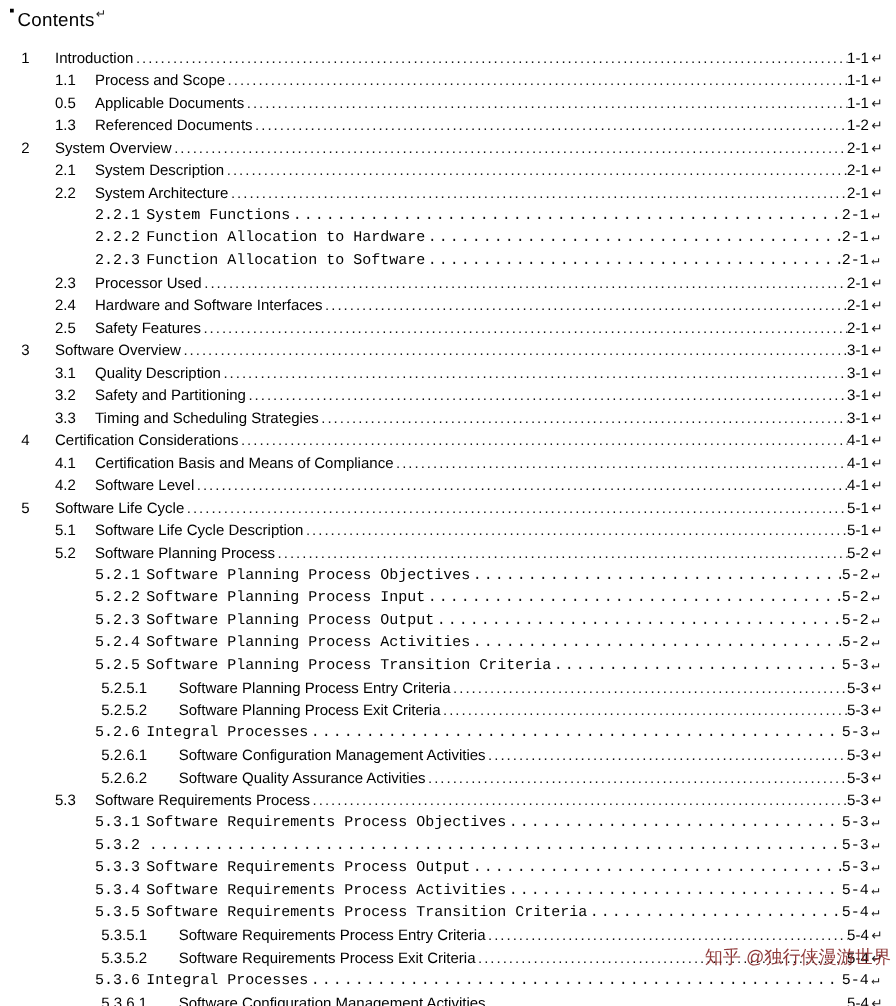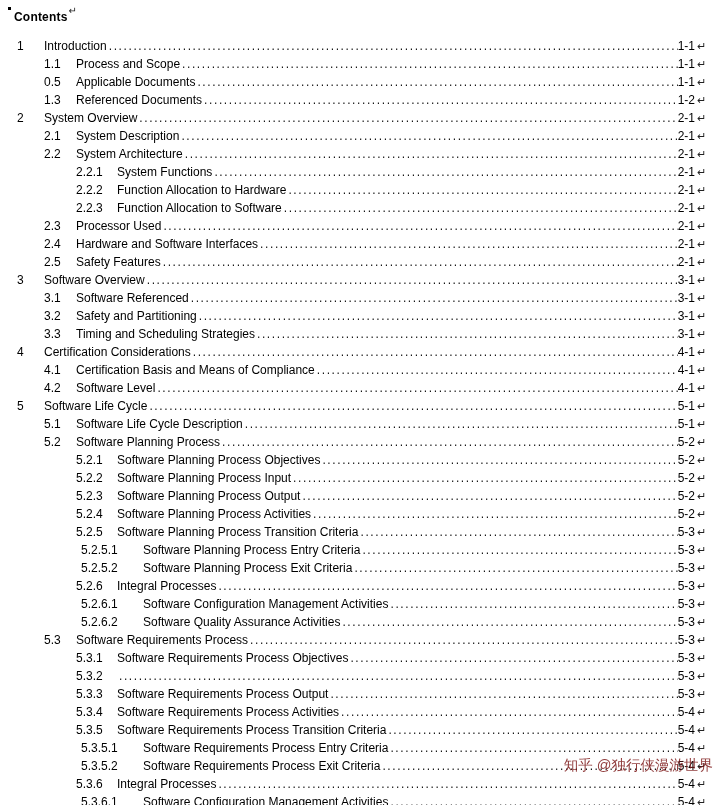--- a/index.html
+++ b/index.html
@@ -21,22 +21,22 @@
     white-space: nowrap;
   }
   .outline-bullet {
     display: inline-block;
     width: 3px; height: 3px;
     background: #000;
     vertical-align: 11px;
     margin-right: 3px;
   }
   .doc-title {
-    font-size: 12px;
-    font-weight: bold;
+    font-size: 15px;
+    font-weight: normal;
     letter-spacing: 0.2px;
   }
   .title-mark {
     font-size: 10px;
     vertical-align: 7px;
     color: #222;
     margin-left: 1px;
   }
   .toc { width: 100%; }
   .toc-row {
@@ -62,21 +62,21 @@
   .para-mark {
     flex: 0 0 16px;
     font-size: 11px;
     color: #222;
     padding-left: 2px;
   }
   .level-1 { padding-left: 17px; }
   .level-1 .toc-num { min-width: 27px; }
   .level-2 { padding-left: 44px; }
   .level-2 .toc-num { min-width: 32px; }
-  .level-3 { padding-left: 76px; }
+  .level-3 { padding-left: 76px; font-family: Liberation Mono, monospace; }
   .level-3 .toc-num { min-width: 41px; }
   .level-4 { padding-left: 81px; }
   .level-4 .toc-num { min-width: 62px; }
   .watermark {
     position: absolute;
     top: 756px;
     right: 4px;
     font-size: 14.5px;
     color: #7f1d1d;
     opacity: 0.88;
@@ -187,21 +187,21 @@
       </div>
       <div class="toc-row level-1">
         <span class="toc-num">3</span>
         <span class="toc-label">Software Overview</span>
         <span class="toc-leader">............................................................................................................................................................................................................................</span>
         <span class="toc-page">3-1</span>
         <span class="para-mark">↵</span>
       </div>
       <div class="toc-row level-2">
         <span class="toc-num">3.1</span>
-        <span class="toc-label">Software Referenced</span>
+        <span class="toc-label">Quality Description</span>
         <span class="toc-leader">............................................................................................................................................................................................................................</span>
         <span class="toc-page">3-1</span>
         <span class="para-mark">↵</span>
       </div>
       <div class="toc-row level-2">
         <span class="toc-num">3.2</span>
         <span class="toc-label">Safety and Partitioning</span>
         <span class="toc-leader">............................................................................................................................................................................................................................</span>
         <span class="toc-page">3-1</span>
         <span class="para-mark">↵</span>

